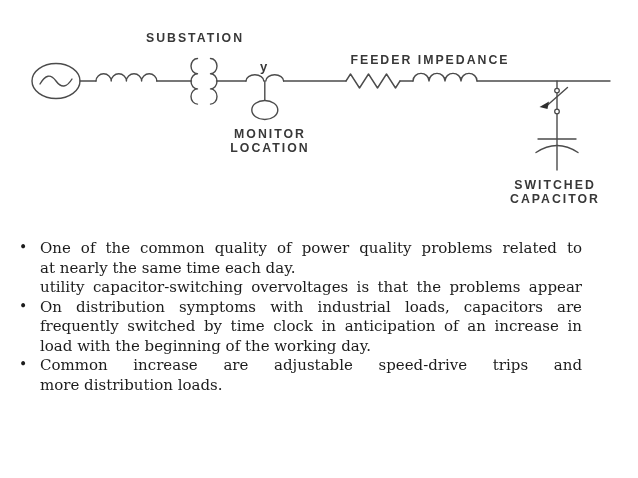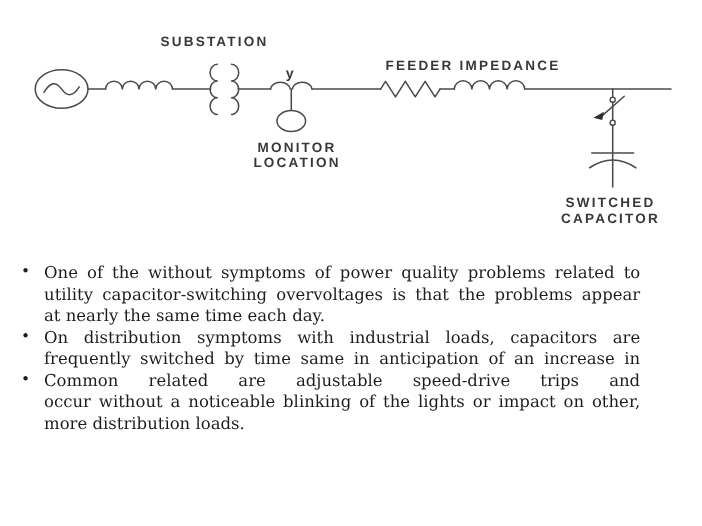--- a/index.html
+++ b/index.html
@@ -144,30 +144,30 @@
     <text class="lbl" x="430" y="64">FEEDER IMPEDANCE</text>
     <text class="lbl" x="270" y="138">MONITOR</text>
     <text class="lbl" x="270" y="152">LOCATION</text>
     <text class="lbl" x="555" y="188.5">SWITCHED</text>
     <text class="lbl" x="555" y="202.5">CAPACITOR</text>
   </svg>
 
   <ul class="bullets">
     <li>
       <span class="bullet-marker">•</span>
-      <div class="line">One of the without symptoms of power quality problems related to</div>
+      <div class="line">One of the common quality of power quality problems related to</div>
+      <div class="line last">at nearly the same time each day.</div>
       <div class="line">utility capacitor-switching overvoltages is that the problems appear</div>
-      <div class="line last">at nearly the same time each day.</div>
     </li>
     <li>
       <span class="bullet-marker">•</span>
       <div class="line">On distribution symptoms with industrial loads, capacitors are</div>
-      <div class="line">frequently switched by time same in anticipation of an increase in</div>
+      <div class="line">frequently switched by time clock in anticipation of an increase in</div>
+      <div class="line last">load with the beginning of the working day.</div>
     </li>
     <li>
       <span class="bullet-marker">•</span>
-      <div class="line">Common related are adjustable speed-drive trips and</div>
-      <div class="line">occur without a noticeable blinking of the lights or impact on other,</div>
+      <div class="line">Common increase are adjustable speed-drive trips and</div>
       <div class="line last">more distribution loads.</div>
     </li>
   </ul>
 
 </div>
 
 </body></html>

